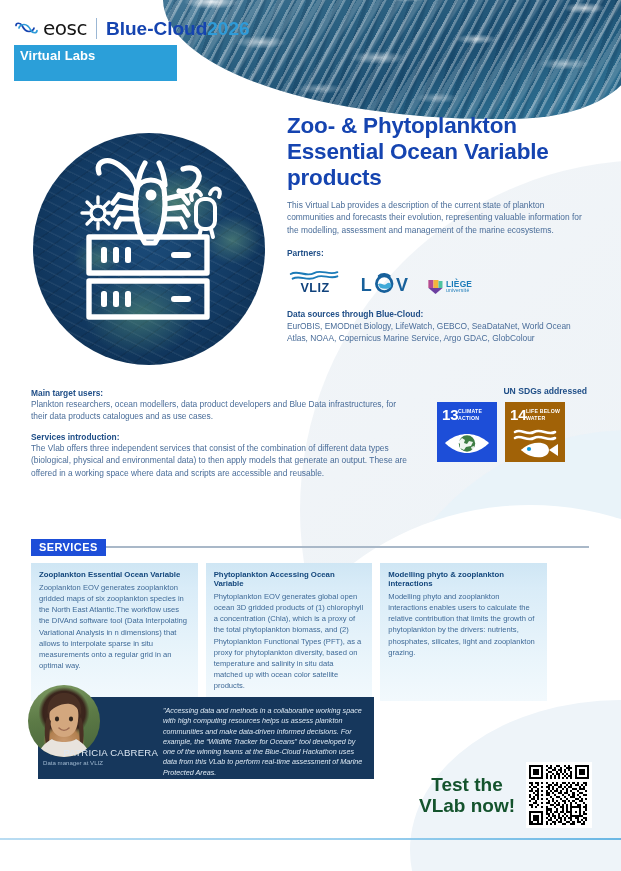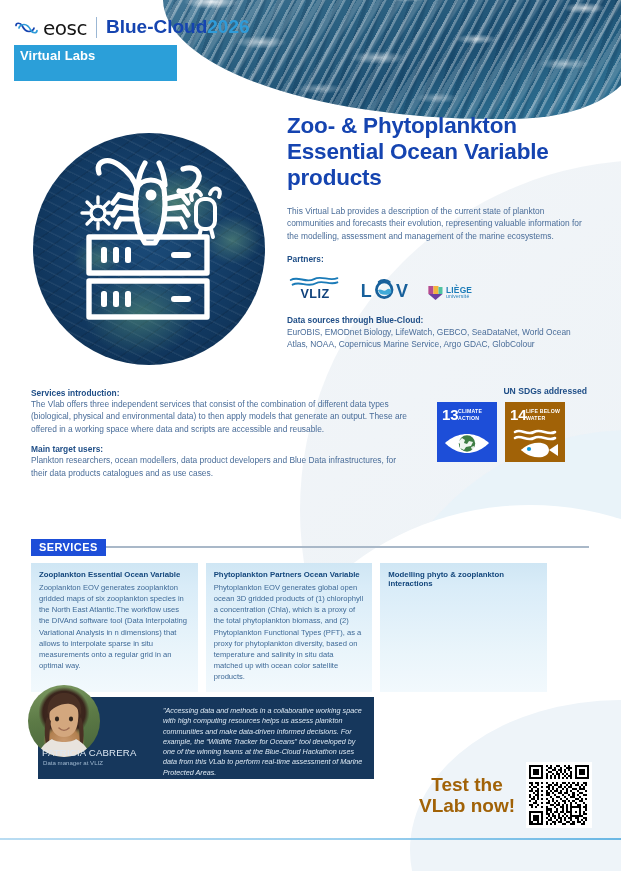--- a/index.html
+++ b/index.html
@@ -89,21 +89,21 @@
          rgba(255,255,255,.16) 0px, rgba(255,255,255,.16) 4px,
          rgba(255,255,255,.00) 6px, rgba(255,255,255,.00) 17px),
       repeating-linear-gradient(108deg,
          rgba(10,48,80,.22) 0px, rgba(10,48,80,.22) 3px,
          rgba(10,48,80,.00) 5px, rgba(10,48,80,.00) 14px),
       linear-gradient(160deg, #4d7f9e 0%, #2f6585 28%, #1d5073 58%, #2b6a8c 80%, #3f7fa2 100%);
   }
 
   
   .hdr { position: absolute; left: 14px; top: 17px; z-index: 5; }
-  .hdr-row { display: flex; gap: 9px; height: 22px; }
+  .hdr-row { display: flex; align-items: center; gap: 9px; height: 22px; }
   .eosc-logo { display: flex; align-items: center; gap: 4px; }
   .eosc-mark { width: 25px; height: 14px; display:block; }
   .eosc-word {
     font-size: 20px; letter-spacing: -.5px; color: #161616;
     font-family: "DejaVu Sans", sans-serif; font-weight: 400; line-height: 1;
   }
   .hdr-div { width: 1px; height: 21px; background: #9bb7d4; }
   .bc-word {
     font-size: 19px; font-weight: 700; color: #1544b0; line-height: 1;
     font-family: "Liberation Sans", sans-serif;
@@ -136,21 +136,21 @@
   }
   .circ svg { position: absolute; inset: 0; }
 
   
   .hero-col { position: absolute; left: 287px; top: 113px; width: 300px; z-index: 5; }
   .hero-title {
     font-size: 22.5px; font-weight: 700; color: #1544b0;
     line-height: 1.16; letter-spacing: -.2px;
   }
   .hero-desc {
-    margin-top: 14px;
+    margin-top: 8px;
     font-size: 8.4px; color: #4a6d99; line-height: 1.45;
   }
   .lbl-bold { font-size: 8.4px; font-weight: 700; color: #1f4e87; }
   .partners-lbl { margin-top: 12px; }
   .partner-row {
     margin-top: 7px; display: flex; align-items: flex-end; gap: 17px; height: 30px;
   }
   .ds-lbl { margin-top: 14px; }
   .ds-text { margin-top: 1px; font-size: 8.4px; color: #4a6d99; line-height: 1.45; }
 
@@ -203,36 +203,36 @@
     border-radius: 50%; overflow: hidden; z-index: 7;
     background:
       radial-gradient(ellipse 26px 22px at 50% 78%, #c9996e 0%, #b2804f 60%, rgba(178,128,79,0) 80%),
       radial-gradient(ellipse 30px 30px at 50% 38%, #4a3127 0%, #3a241c 70%, rgba(58,36,28,0) 85%),
       linear-gradient(170deg,#7d9a62 0%, #5c7a46 45%, #48633a 100%);
   }
   .avatar svg { position: absolute; inset: 0; }
   .testi-name {
     position: absolute; left: 2px; top: 50px; width: 118px;
     font-size: 9.6px; color: #dce7f2; letter-spacing: .2px; z-index: 8;
-    text-align: left; padding-left: 2px;
+    text-align: right; padding-left: 2px;
   }
   .testi-role {
     position: absolute; left: 2px; top: 62px; width: 130px;
     font-size: 6.1px; color: #9fb8d0; z-index: 8; padding-left: 3px;
   }
   .testi-quote {
     position: absolute; left: 125px; top: 9px; width: 204px;
     font-size: 7.2px; line-height: 1.43; color: #dce8f3;
     font-style: italic;
   }
 
   
   .cta { position: absolute; left: 415px; top: 762px; z-index: 6; display: flex; align-items: center; gap: 7px;}
   .cta-text {
-    font-size: 19px; font-weight: 700; color: #a16207; line-height: 1.12; text-align: center;
+    font-size: 19px; font-weight: 700; color: #14532d; line-height: 1.12; text-align: center;
     width: 104px;
   }
   .qr { width: 66px; height: 66px; background: #fff; padding: 3px; }
   .qr svg { display:block; }
 </style>
 </head>
 <body>
 
 <div id="page">
 
@@ -365,26 +365,26 @@
         </div>
       </div>
     </div>
 
     <div class="lbl-bold ds-lbl">Data sources through Blue-Cloud:</div>
     <p class="ds-text">EurOBIS, EMODnet Biology, LifeWatch, GEBCO, SeaDataNet, World Ocean Atlas, NOAA, Copernicus Marine Service, Argo GDAC, GlobColour</p>
   </div>
 
   <div class="mid">
     <div class="grp">
+      <div class="lbl-bold">Main target users:</div>
+      <p class="body">Plankton researchers, ocean modellers, data product developers and Blue Data infrastructures, for their data products catalogues and as use cases.</p>
+    </div>
+    <div class="grp">
       <div class="lbl-bold">Services introduction:</div>
       <p class="body">The Vlab offers three independent services that consist of the combination of different data types (biological, physical and environmental data) to then apply models that generate an output. These are offered in a working space where data and scripts are accessible and reusable.</p>
-    </div>
-    <div class="grp">
-      <div class="lbl-bold">Main target users:</div>
-      <p class="body">Plankton researchers, ocean modellers, data product developers and Blue Data infrastructures, for their data products catalogues and as use cases.</p>
     </div>
   </div>
 
   <div class="sdg-block">
     <div class="sdg-title">UN SDGs addressed</div>
     <div class="sdg-row">
       <div class="sdg-card sdg-13">
         <div class="sdg-num">13</div>
         <div class="sdg-txt">CLIMATE ACTION</div>
         <svg class="sdg-glyph" viewBox="0 0 60 30">
@@ -414,25 +414,26 @@
     <div class="svc-badge">SERVICES</div>
     <div class="svc-rule"></div>
   </div>
 
   <div class="svc-grid">
     <div class="svc-card">
       <h4>Zooplankton Essential Ocean Variable</h4>
       <p>Zooplankton EOV generates zooplankton gridded maps of six zooplankton species in the North East Atlantic.The workflow uses the DIVAnd software tool (Data Interpolating Variational Analysis in n dimensions) that allows to interpolate sparse in situ measurements onto a regular grid in an optimal way.</p>
     </div>
     <div class="svc-card">
-      <h4>Phytoplankton Partners Ocean Variable</h4>
+      <h4>Phytoplankton Accessing Ocean Variable</h4>
       <p>Phytoplankton EOV generates global open ocean 3D gridded products of (1) chlorophyll a concentration (Chla), which is a proxy of the total phytoplankton biomass, and (2) Phytoplankton Functional Types (PFT), as a proxy for phytoplankton diversity, based on temperature and salinity in situ data matched up with ocean color satellite products.</p>
     </div>
     <div class="svc-card">
       <h4>Modelling phyto &amp; zooplankton interactions</h4>
+      <p>Modelling phyto and zooplankton interactions enables users to calculate the relative contribution that limits the growth of phytoplankton by the drivers: nutrients, phosphates, silicates, light and zooplankton grazing.</p>
     </div>
   </div>
 
   <div class="testi">
     <div class="avatar">
       <svg viewBox="0 0 72 72">
         <path d="M36 14 C48 14, 52 24, 50 36 C49 46, 44 52, 36 52 C28 52, 23 46, 22 36 C20 24, 24 14, 36 14 Z" fill="#d3a77e"></path>
         <path d="M20 30 C18 16, 26 8, 36 8 C47 8, 55 16, 53 31 C52 26, 48 20, 42 19 C34 18, 24 22, 20 30 Z" fill="#4a3024"></path>
         <path d="M19 32 C15 44, 17 58, 20 66 C22 56, 21 44, 23 36 Z" fill="#4a3024"></path>
         <path d="M53 32 C57 44, 56 58, 53 66 C51 56, 52 44, 50 36 Z" fill="#4a3024"></path>

